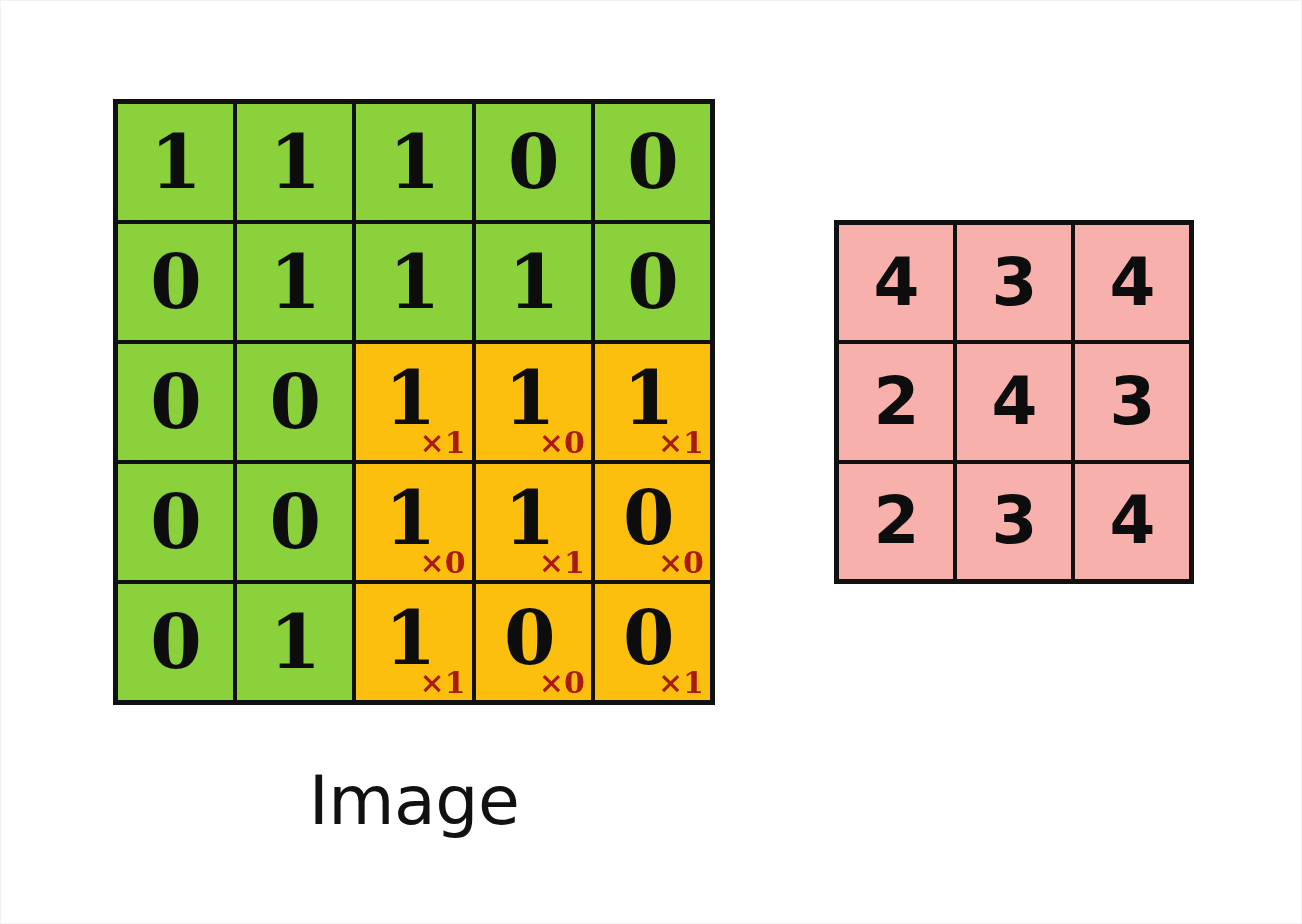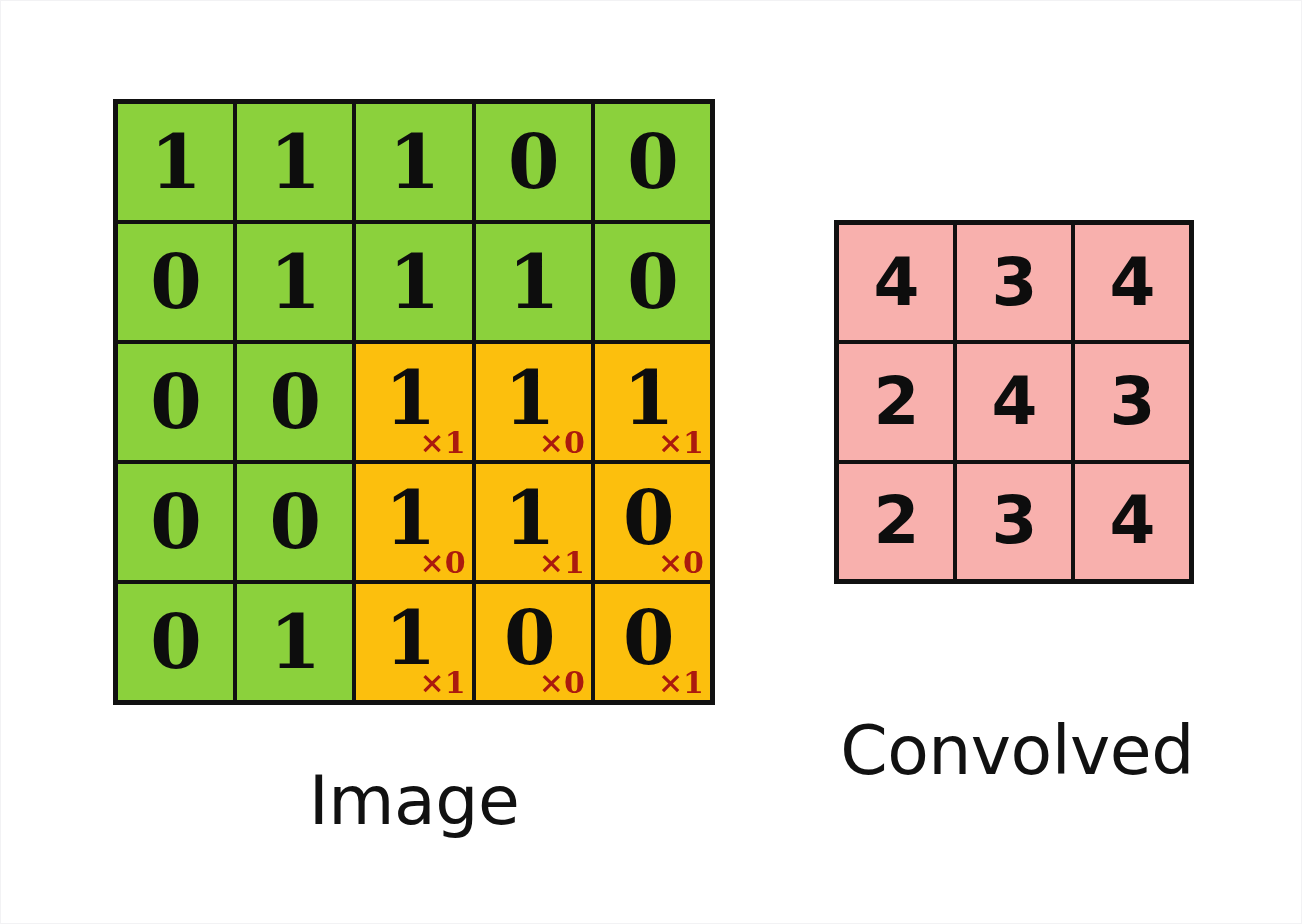--- a/index.html
+++ b/index.html
@@ -253,14 +253,13 @@
       <div class="cell pink">
         <span class="val">3</span>
       </div>
       <div class="cell pink">
         <span class="val">4</span>
       </div>
     </div>
 </div>
 
 <div id="feature-caption" class="caption">
-  <div>Convolved</div>
 </div>
 
 </body></html>

